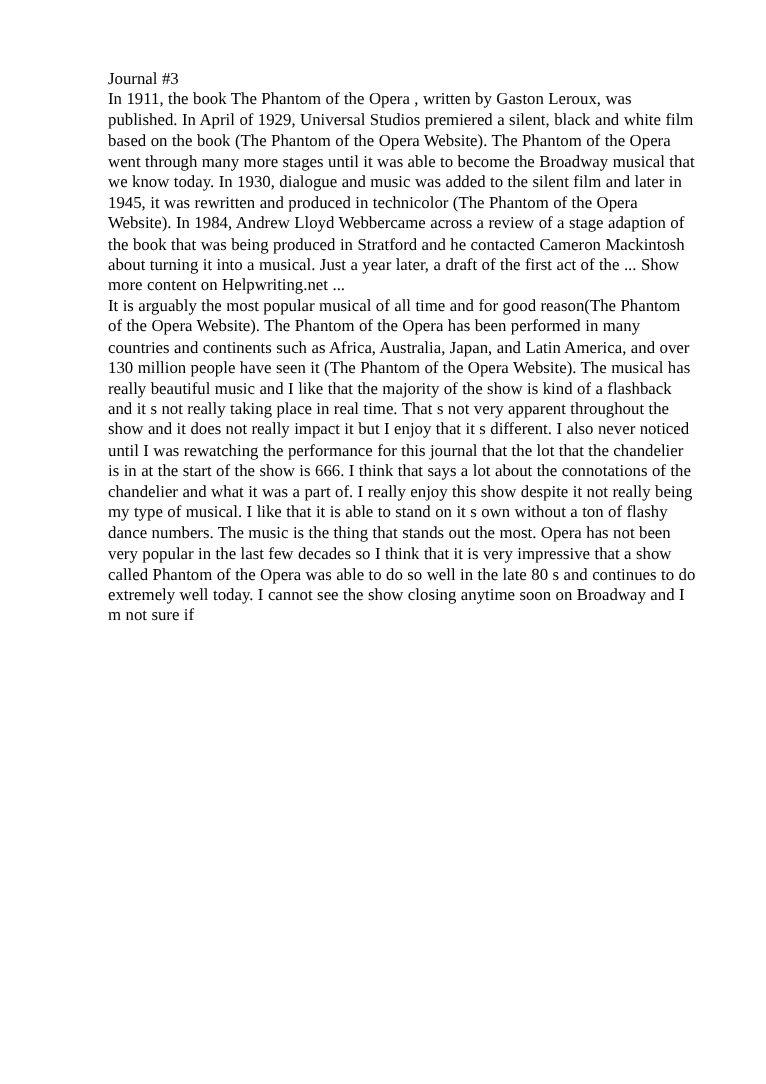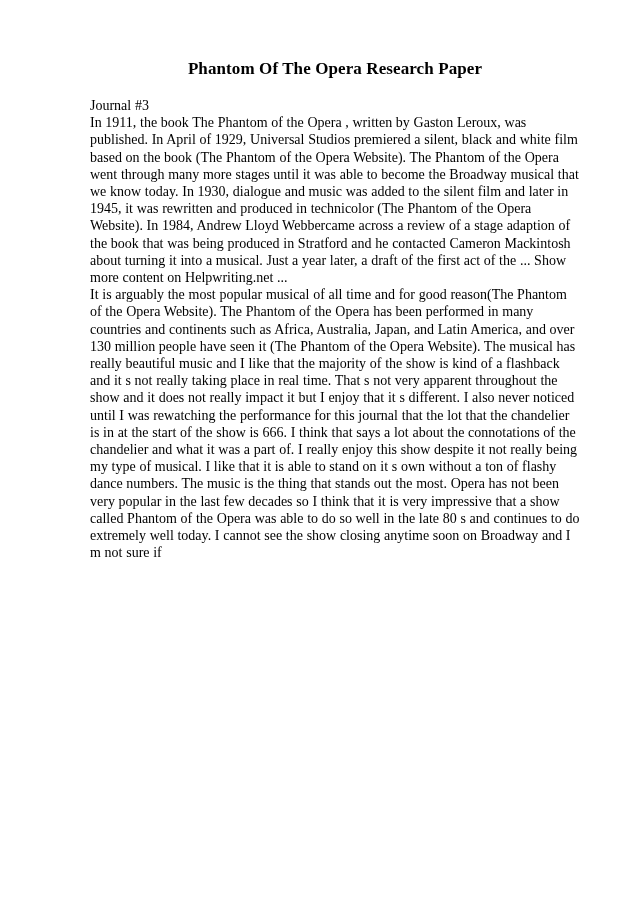--- a/index.html
+++ b/index.html
@@ -38,19 +38,18 @@
     line-height: 17.2px;
     margin: 0;
     text-align: left;
     word-spacing: 0.2px;
   }
 </style>
 </head>
 <body>
 
 <div class="page">
-  <h1 class="doc-title">Phantom Of The Opera Research Paper</h1>
   <div class="doc-body">
     <p class="journal-label">Journal #3</p>
     <p class="para">In 1911, the book The Phantom of the Opera , written by Gaston Leroux, was published. In April of 1929, Universal Studios premiered a silent, black and white film based on the book (The Phantom of the Opera Website). The Phantom of the Opera went through many more stages until it was able to become the Broadway musical that we know today. In 1930, dialogue and music was added to the silent film and later in 1945, it was rewritten and produced in technicolor (The Phantom of the Opera Website). In 1984, Andrew Lloyd Webbercame across a review of a stage adaption of the book that was being produced in Stratford and he contacted Cameron Mackintosh about turning it into a musical. Just a year later, a draft of the first act of the ... Show more content on Helpwriting.net ...</p>
     <p class="para">It is arguably the most popular musical of all time and for good reason(The Phantom of the Opera Website). The Phantom of the Opera has been performed in many countries and continents such as Africa, Australia, Japan, and Latin America, and over 130 million people have seen it (The Phantom of the Opera Website). The musical has really beautiful music and I like that the majority of the show is kind of a flashback and it s not really taking place in real time. That s not very apparent throughout the show and it does not really impact it but I enjoy that it s different. I also never noticed until I was rewatching the performance for this journal that the lot that the chandelier is in at the start of the show is 666. I think that says a lot about the connotations of the chandelier and what it was a part of. I really enjoy this show despite it not really being my type of musical. I like that it is able to stand on it s own without a ton of flashy dance numbers. The music is the thing that stands out the most. Opera has not been very popular in the last few decades so I think that it is very impressive that a show called Phantom of the Opera was able to do so well in the late 80 s and continues to do extremely well today. I cannot see the show closing anytime soon on Broadway and I m not sure if</p>
   </div>
 </div>
 
 </body></html>

